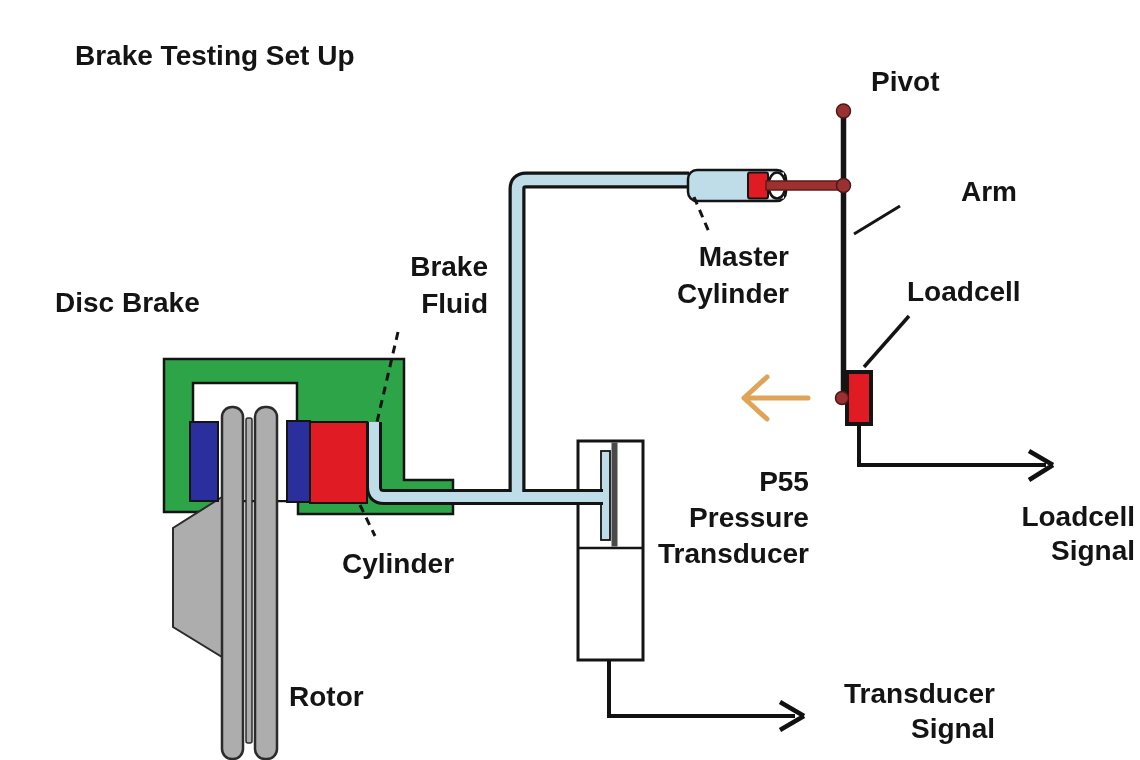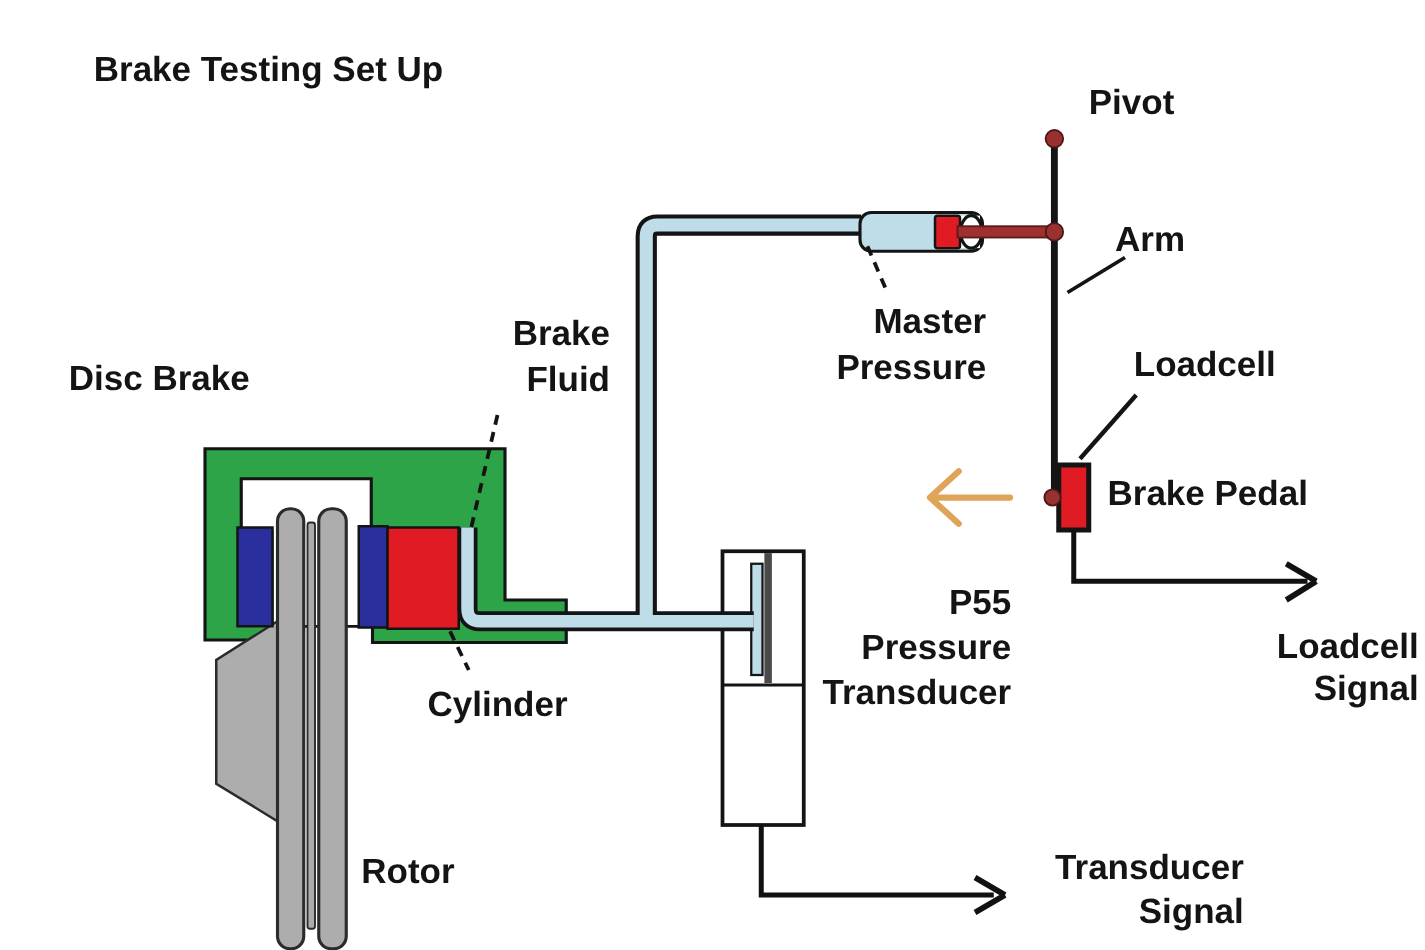--- a/index.html
+++ b/index.html
@@ -77,29 +77,28 @@
   </svg>
 
   <div class="lbl title" style="left:75px;top:10px;">Brake Testing Set Up</div>
 
   <div class="lbl" style="left:55px;top:257px;">Disc Brake</div>
 
   <div class="lbl center" style="left:368px;top:220px;width:120px;line-height:37px;">Brake
 Fluid</div>
 
   <div class="lbl center" style="left:617px;top:210px;width:172px;line-height:37px;">Master
-Pressure</div>
+Cylinder</div>
 
   <div class="lbl" style="left:871px;top:36px;">Pivot</div>
 
-  <div class="lbl" style="left:892px;top:146px;">Arm</div>
+  <div class="lbl" style="left:961px;top:146px;">Arm</div>
 
   <div class="lbl" style="left:907px;top:246px;">Loadcell</div>
 
-  <div class="lbl" style="left:886px;top:349px;">Brake Pedal</div>
 
   <div class="lbl" style="left:342px;top:518px;">Cylinder</div>
 
   <div class="lbl" style="left:289px;top:651px;">Rotor</div>
 
   <div class="lbl" style="left:658px;top:436px;text-align:right;">P55
 Pressure
 Transducer</div>
 
   <div class="lbl center" style="left:975px;top:472px;width:160px;line-height:34px;">Loadcell

